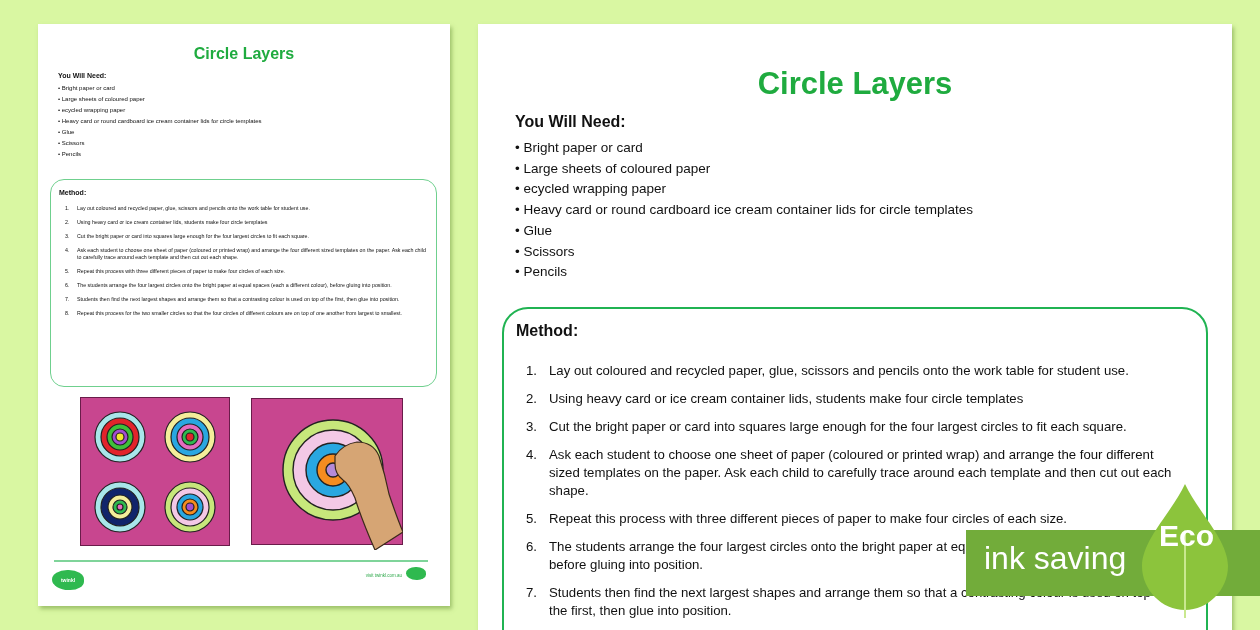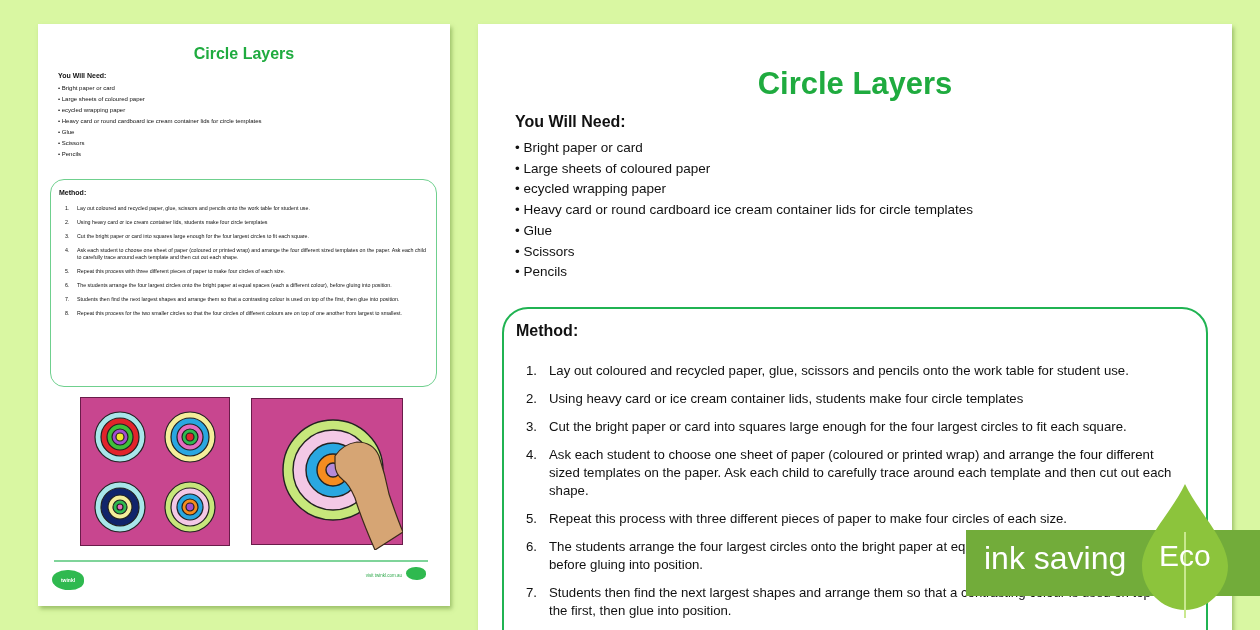--- a/index.html
+++ b/index.html
@@ -245,13 +245,13 @@
   </div>
 </div>
 
 <div id="eco-badge">
   <div class="ink-text">ink saving</div>
 </div>
 <svg id="eco-leaf" viewBox="0 0 90 138">
   <path d="M45 2 C58 30 88 58 88 84 C88 108 68 128 45 128 C22 128 2 108 2 84 C2 58 32 30 45 2 Z" fill="#8cc43c"></path>
   <line x1="45" y1="50" x2="45" y2="136" stroke="#c9e88f" stroke-width="2"></line>
 </svg>
-<div style="position:absolute;left:1159px;top:539px;color:#fff;font-size:30px;font-weight:normal;font-family:'Liberation Sans',sans-serif;">Eco</div>
+<div style="position:absolute;left:1159px;top:519px;color:#fff;font-size:30px;font-weight:bold;font-family:'Liberation Sans',sans-serif;">Eco</div>
 
 </body></html>

